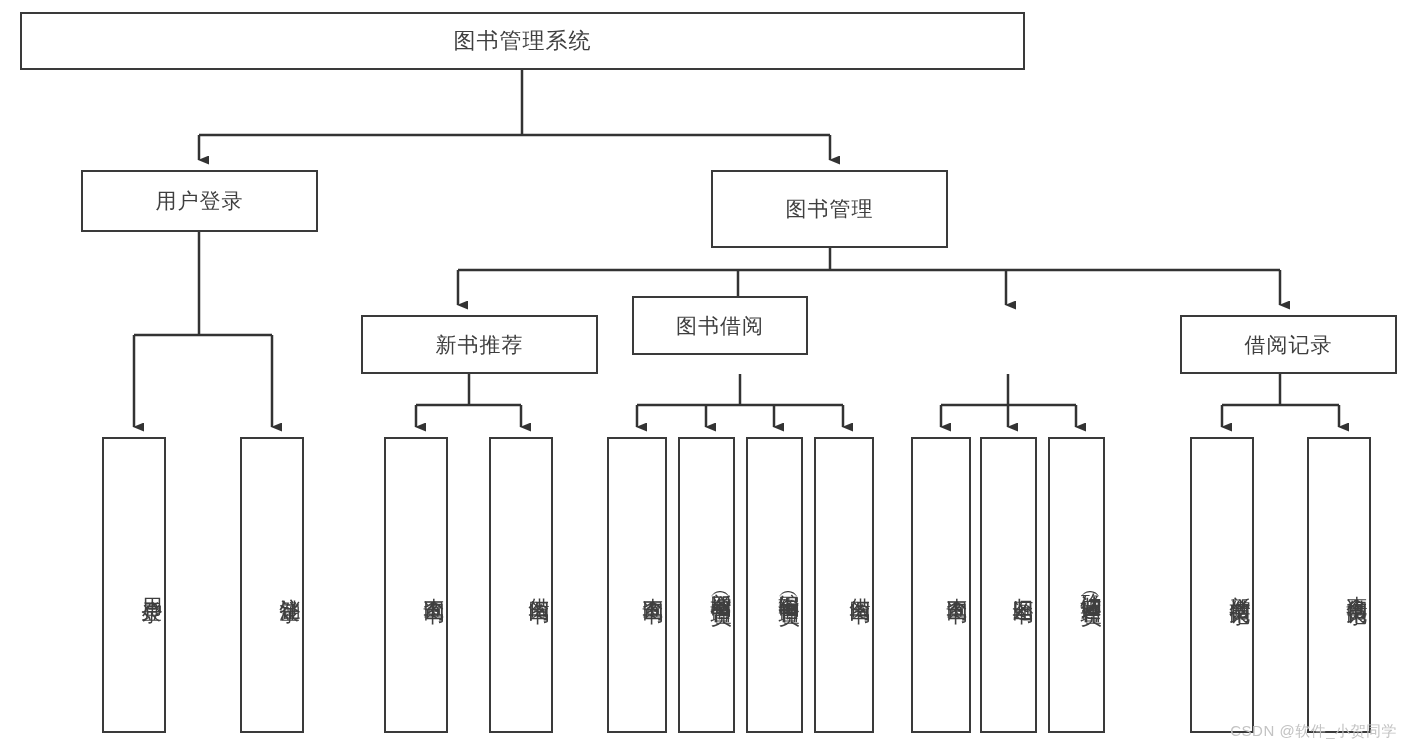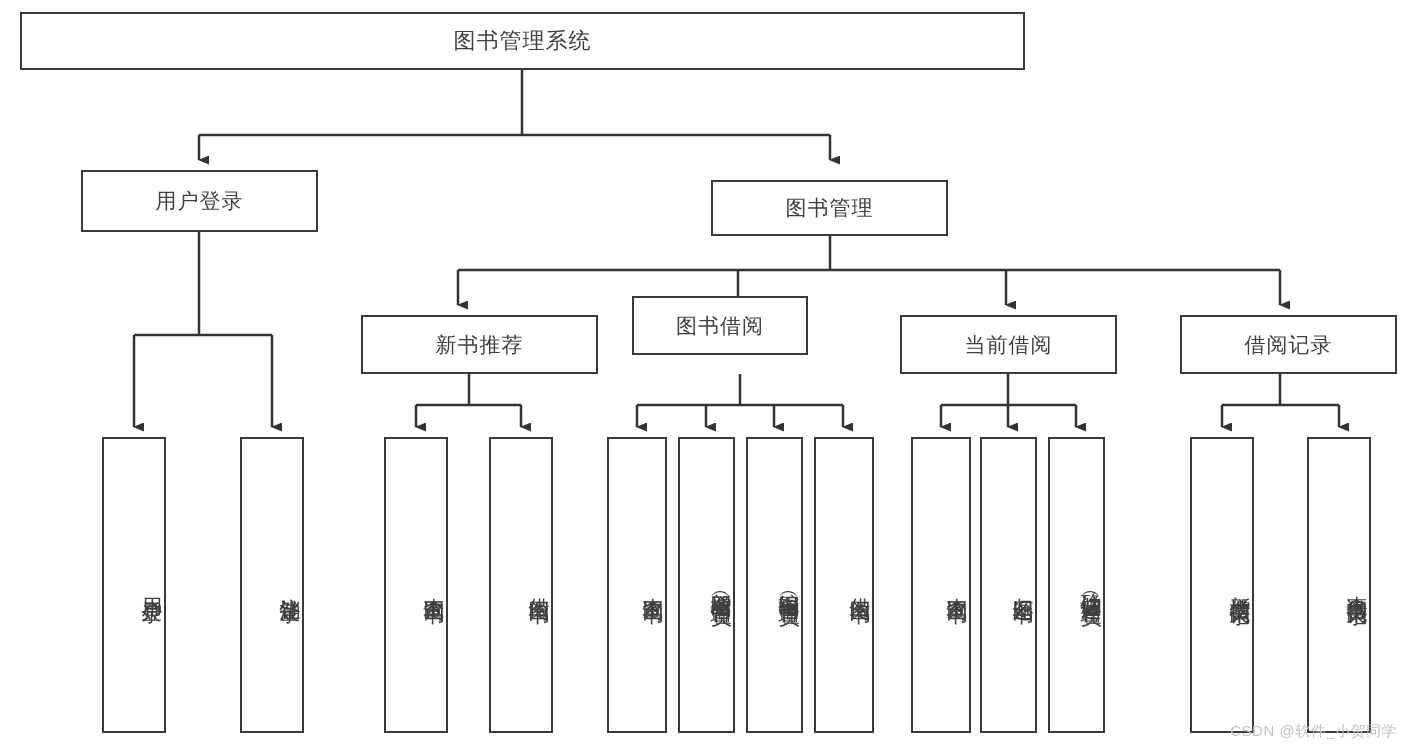--- a/index.html
+++ b/index.html
@@ -88,32 +88,29 @@
     </g>
   </svg>
 
   <div class="node horiz root" style="left:20px;top:12px;width:1005px;height:58px;">
     <span class="label">图书管理系统</span>
   </div>
 
   <div class="node horiz" style="left:81px;top:170px;width:237px;height:62px;">
     <span class="label">用户登录</span>
   </div>
-  <div class="node horiz" style="left:711px;top:180px;width:237px;height:56px;">
+  <div class="node horiz" style="left:711px;top:170px;width:237px;height:78px;">
     <span class="label">图书管理</span>
   </div>
 
   <div class="node horiz" style="left:361px;top:315px;width:237px;height:59px;">
     <span class="label">新书推荐</span>
   </div>
   <div class="node horiz" style="left:632px;top:296px;width:176px;height:59px;">
     <span class="label">图书借阅</span>
-  </div>
-  <div class="node horiz" style="left:900px;top:315px;width:217px;height:59px;">
-    <span class="label">当前借阅</span>
   </div>
   <div class="node horiz" style="left:1172px;top:315px;width:217px;height:59px;margin-left:8px;">
     <span class="label">借阅记录</span>
   </div>
 
   <div class="node vert" style="left:102px;top:437px;width:64px;height:296px;">
     <span class="label">用户登录</span>
   </div>
   <div class="node vert" style="left:240px;top:437px;width:64px;height:296px;">
     <span class="label">注销登录</span>

